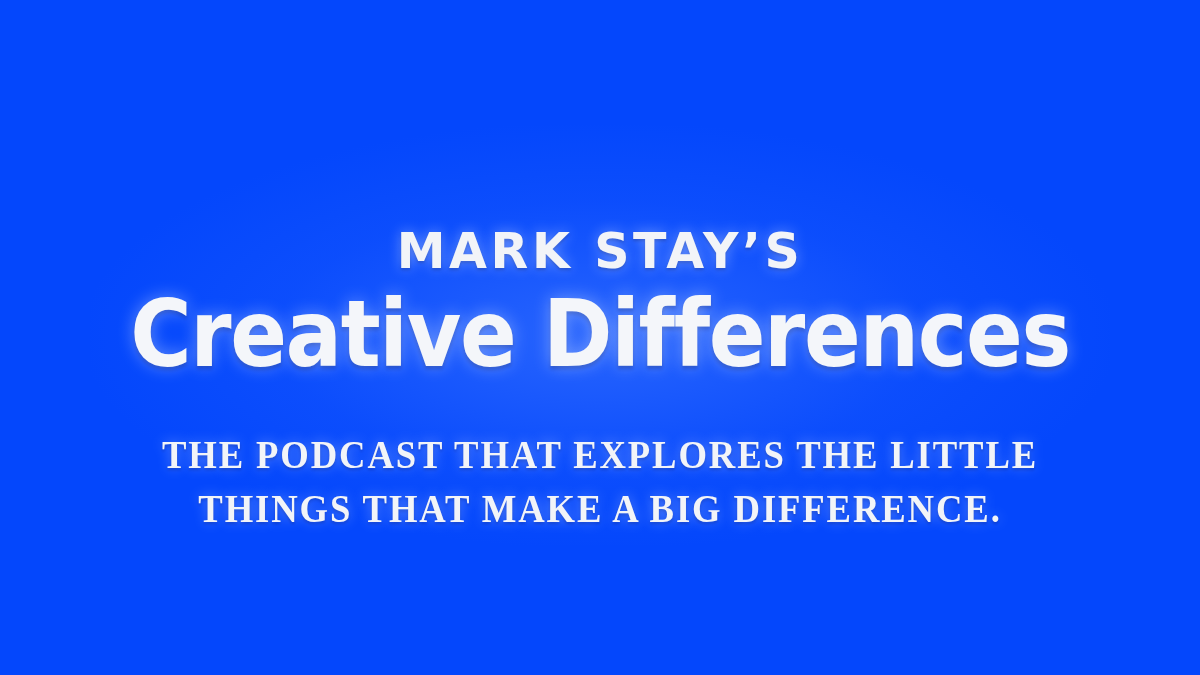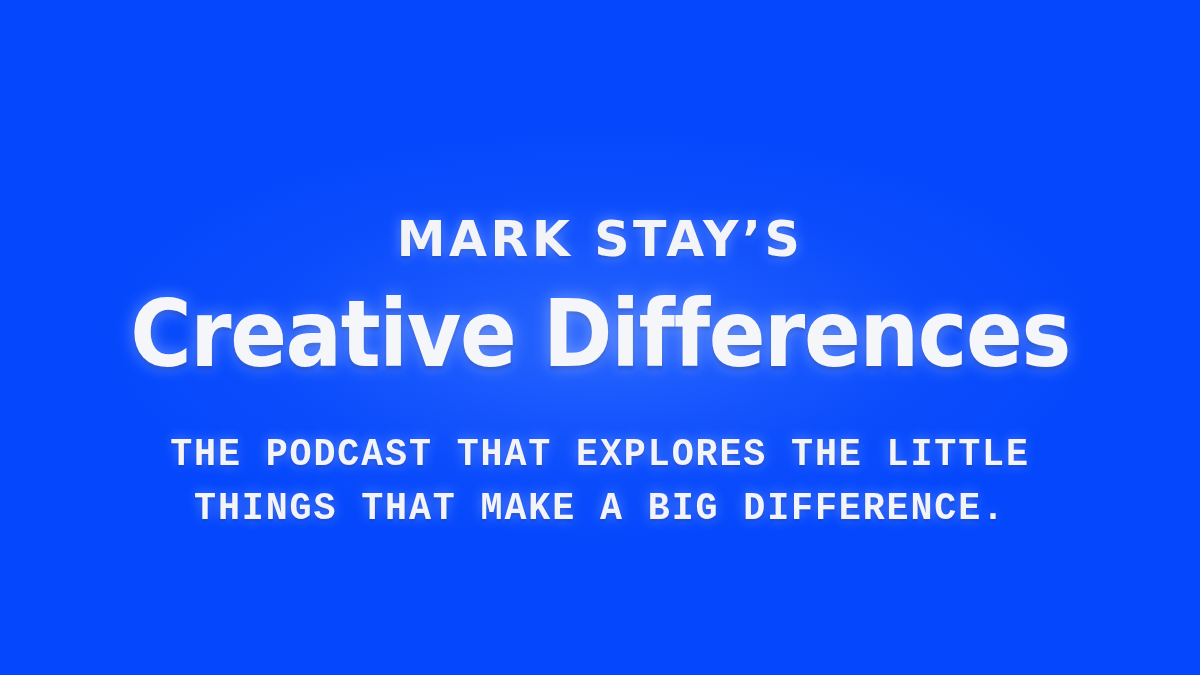--- a/index.html
+++ b/index.html
@@ -46,21 +46,21 @@
   }
 
   .text-block {
     position: relative;
     z-index: 2;
     width: 1200px;
     text-align: center;
   }
 
   .eyebrow {
-    margin: 0;
+    margin: 12px;
     padding: 0;
     color: #F2F4F8;
     font-family: "DejaVu Sans", "Liberation Sans", sans-serif;
     font-weight: bold;
     font-size: 49px;
     line-height: 1;
     letter-spacing: 3.6px;
     text-transform: uppercase;
     position: absolute;
     top: 215px;
@@ -86,21 +86,21 @@
     white-space: nowrap;
     transform: scaleX(0.90);
     text-shadow: 0 0 18px rgba(205,222,255,0.48),
                  0 3px 4px rgba(0,18,85,0.32);
   }
 
   .subtitle {
     margin: 0;
     padding: 0;
     color: #F2F4F8;
-    font-family: Liberation Mono, monospace;
+    font-family: Liberation Serif, serif;
     font-weight: bold;
     font-size: 39px;
     line-height: 54px;
     letter-spacing: 2.0px;
     text-transform: uppercase;
     position: absolute;
     top: 428px;
     left: 0;
     right: 0;
     text-shadow: 0 0 13px rgba(210,225,255,0.42),

